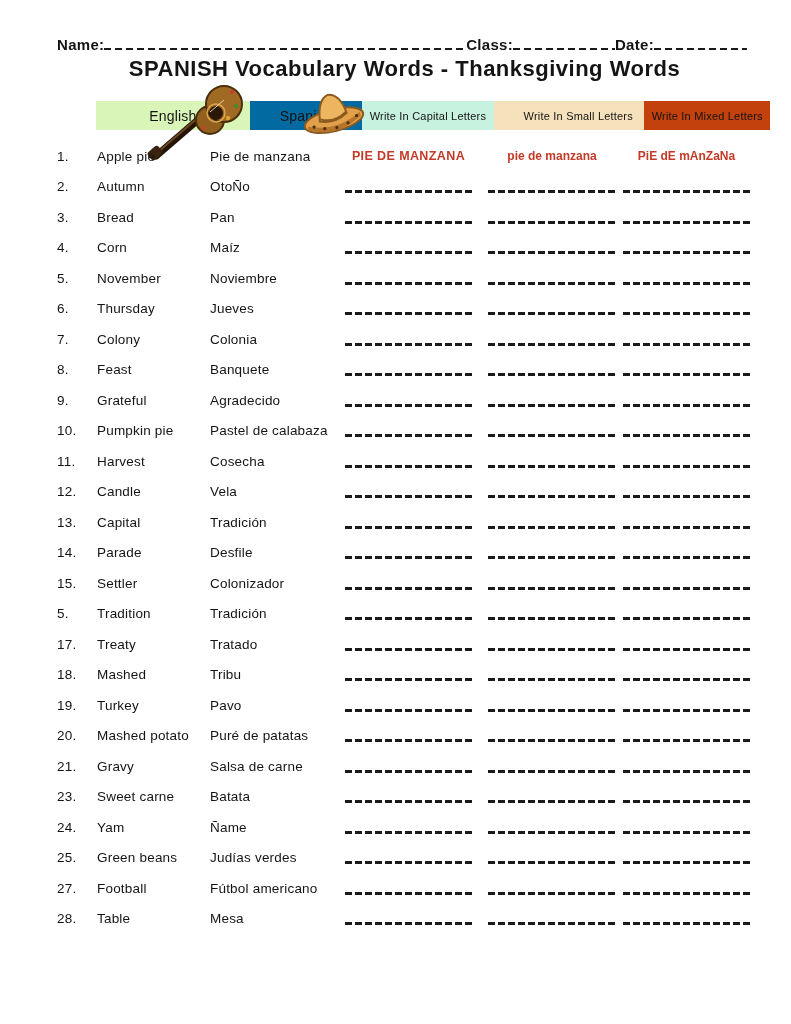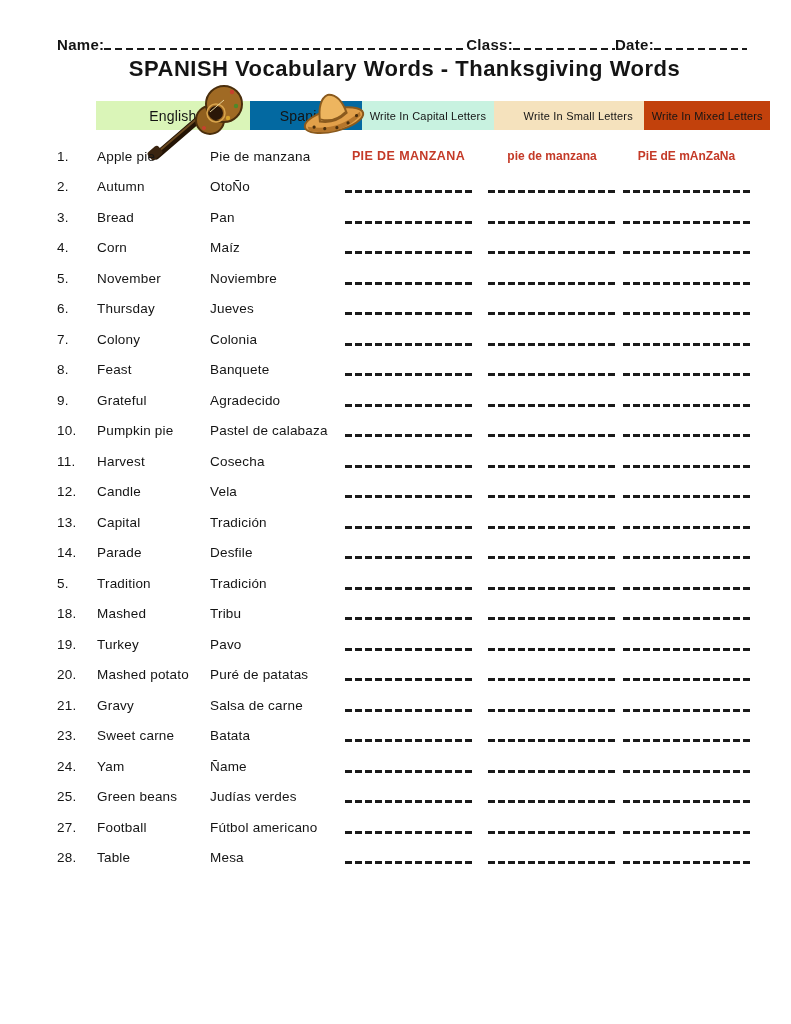--- a/index.html
+++ b/index.html
@@ -375,39 +375,73 @@
     <span class="answer a2">
 
       <span class="dash-line"></span>
     </span>
     <span class="answer a3">
 
       <span class="dash-line"></span>
     </span>
   </div>
 
+  <div class="row">
+    <span class="cell num">15.</span>
+    <span class="cell english">Settler</span>
+    <span class="cell spanish">Colonizador</span>
+    <span class="answer a1">
+
+      <span class="dash-line"></span>
+    </span>
+    <span class="answer a2">
+
+      <span class="dash-line"></span>
+    </span>
+    <span class="answer a3">
+
+      <span class="dash-line"></span>
+    </span>
+  </div>
 
   <div class="row">
     <span class="cell num">5.</span>
     <span class="cell english">Tradition</span>
     <span class="cell spanish">Tradición</span>
     <span class="answer a1">
 
       <span class="dash-line"></span>
     </span>
     <span class="answer a2">
 
       <span class="dash-line"></span>
     </span>
     <span class="answer a3">
 
       <span class="dash-line"></span>
     </span>
   </div>
 
+  <div class="row">
+    <span class="cell num">17.</span>
+    <span class="cell english">Treaty</span>
+    <span class="cell spanish">Tratado</span>
+    <span class="answer a1">
+
+      <span class="dash-line"></span>
+    </span>
+    <span class="answer a2">
+
+      <span class="dash-line"></span>
+    </span>
+    <span class="answer a3">
+
+      <span class="dash-line"></span>
+    </span>
+  </div>
 
   <div class="row">
     <span class="cell num">18.</span>
     <span class="cell english">Mashed</span>
     <span class="cell spanish">Tribu</span>
     <span class="answer a1">
 
       <span class="dash-line"></span>
     </span>
     <span class="answer a2">

